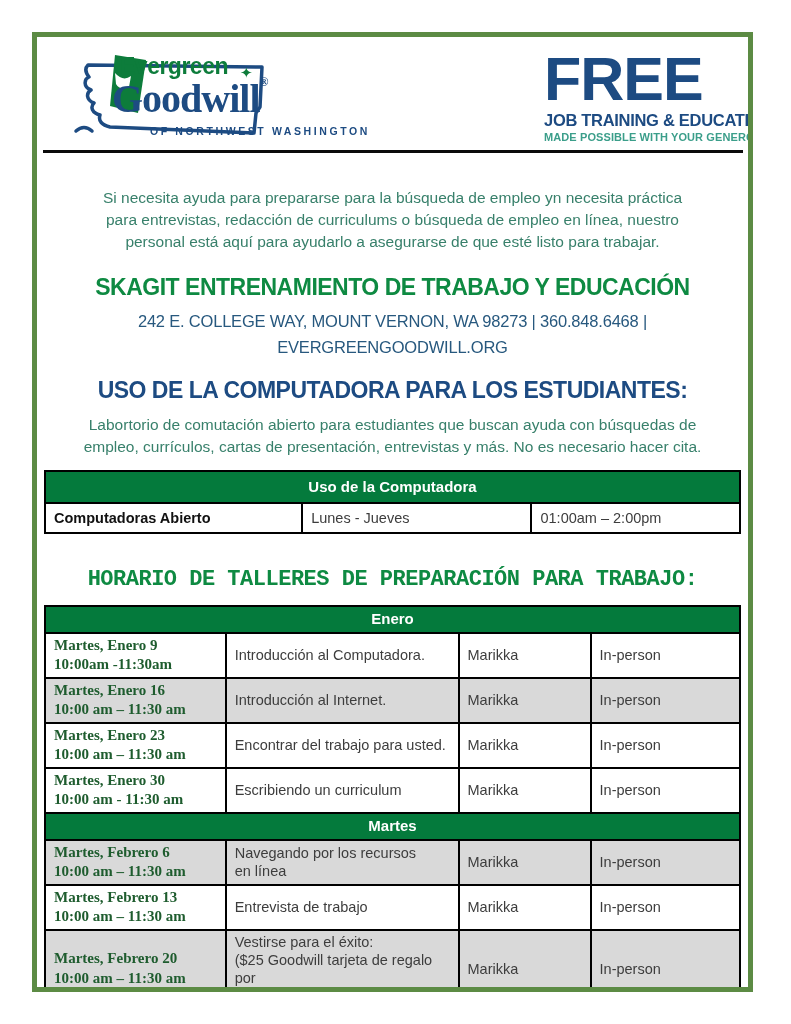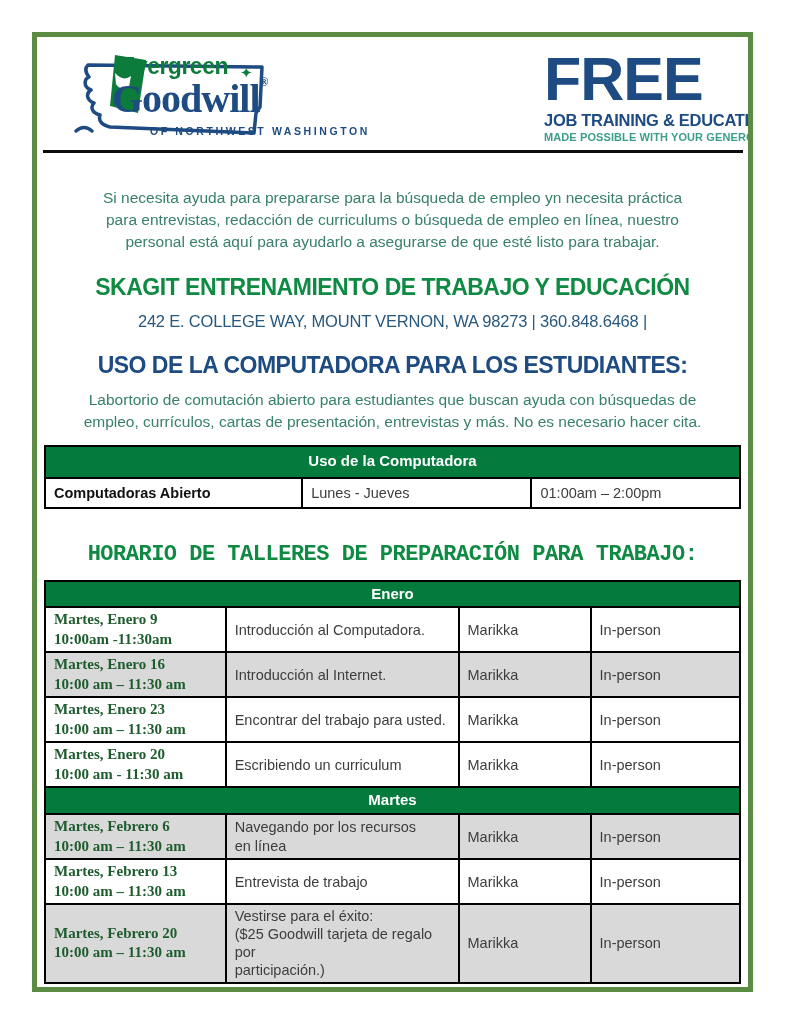--- a/index.html
+++ b/index.html
@@ -96,20 +96,21 @@
       </div>
     </div>
 
     <div class="divider"></div>
 
     <p class="intro">Si necesita ayuda para prepararse para la búsqueda de empleo yn necesita práctica para entrevistas, redacción de curriculums o búsqueda de empleo en línea, nuestro personal está aquí para ayudarlo a asegurarse de que esté listo para trabajar.</p>
 
     <div class="skagit-title">SKAGIT ENTRENAMIENTO DE TRABAJO Y EDUCACIÓN</div>
     <div class="address">
       <div>242 E. COLLEGE WAY, MOUNT VERNON, WA 98273 | 360.848.6468 |</div>
+      <div>EVERGREENGOODWILL.ORG</div>
     </div>
 
     <div class="uso-title">USO DE LA COMPUTADORA PARA LOS ESTUDIANTES:</div>
     <p class="desc">Labortorio de comutación abierto para estudiantes que buscan ayuda con búsquedas de empleo, currículos, cartas de presentación, entrevistas y más. No es necesario hacer cita.</p>
 
     <table class="computer-table">
       <colgroup>
           <col style="width:37%">
           <col style="width:33%">
           <col style="width:30%">
@@ -164,21 +165,21 @@
           <span>Martes, Enero 23</span>
           <span>10:00 am – 11:30 am</span>
         </td>
         <td class="c-topic">Encontrar del trabajo para usted.</td>
         <td>Marikka</td>
         <td>In-person</td>
       </tr>
 
       <tr>
         <td class="c-date">
-          <span>Martes, Enero 20</span>
+          <span>Martes, Enero 30</span>
           <span>10:00 am - 11:30 am</span>
         </td>
         <td class="c-topic">Escribiendo un curriculum</td>
         <td>Marikka</td>
         <td>In-person</td>
       </tr>
     <tr>
             <td colspan="4" class="month-header">Martes</td>
           </tr>
       <tr class="shaded">

